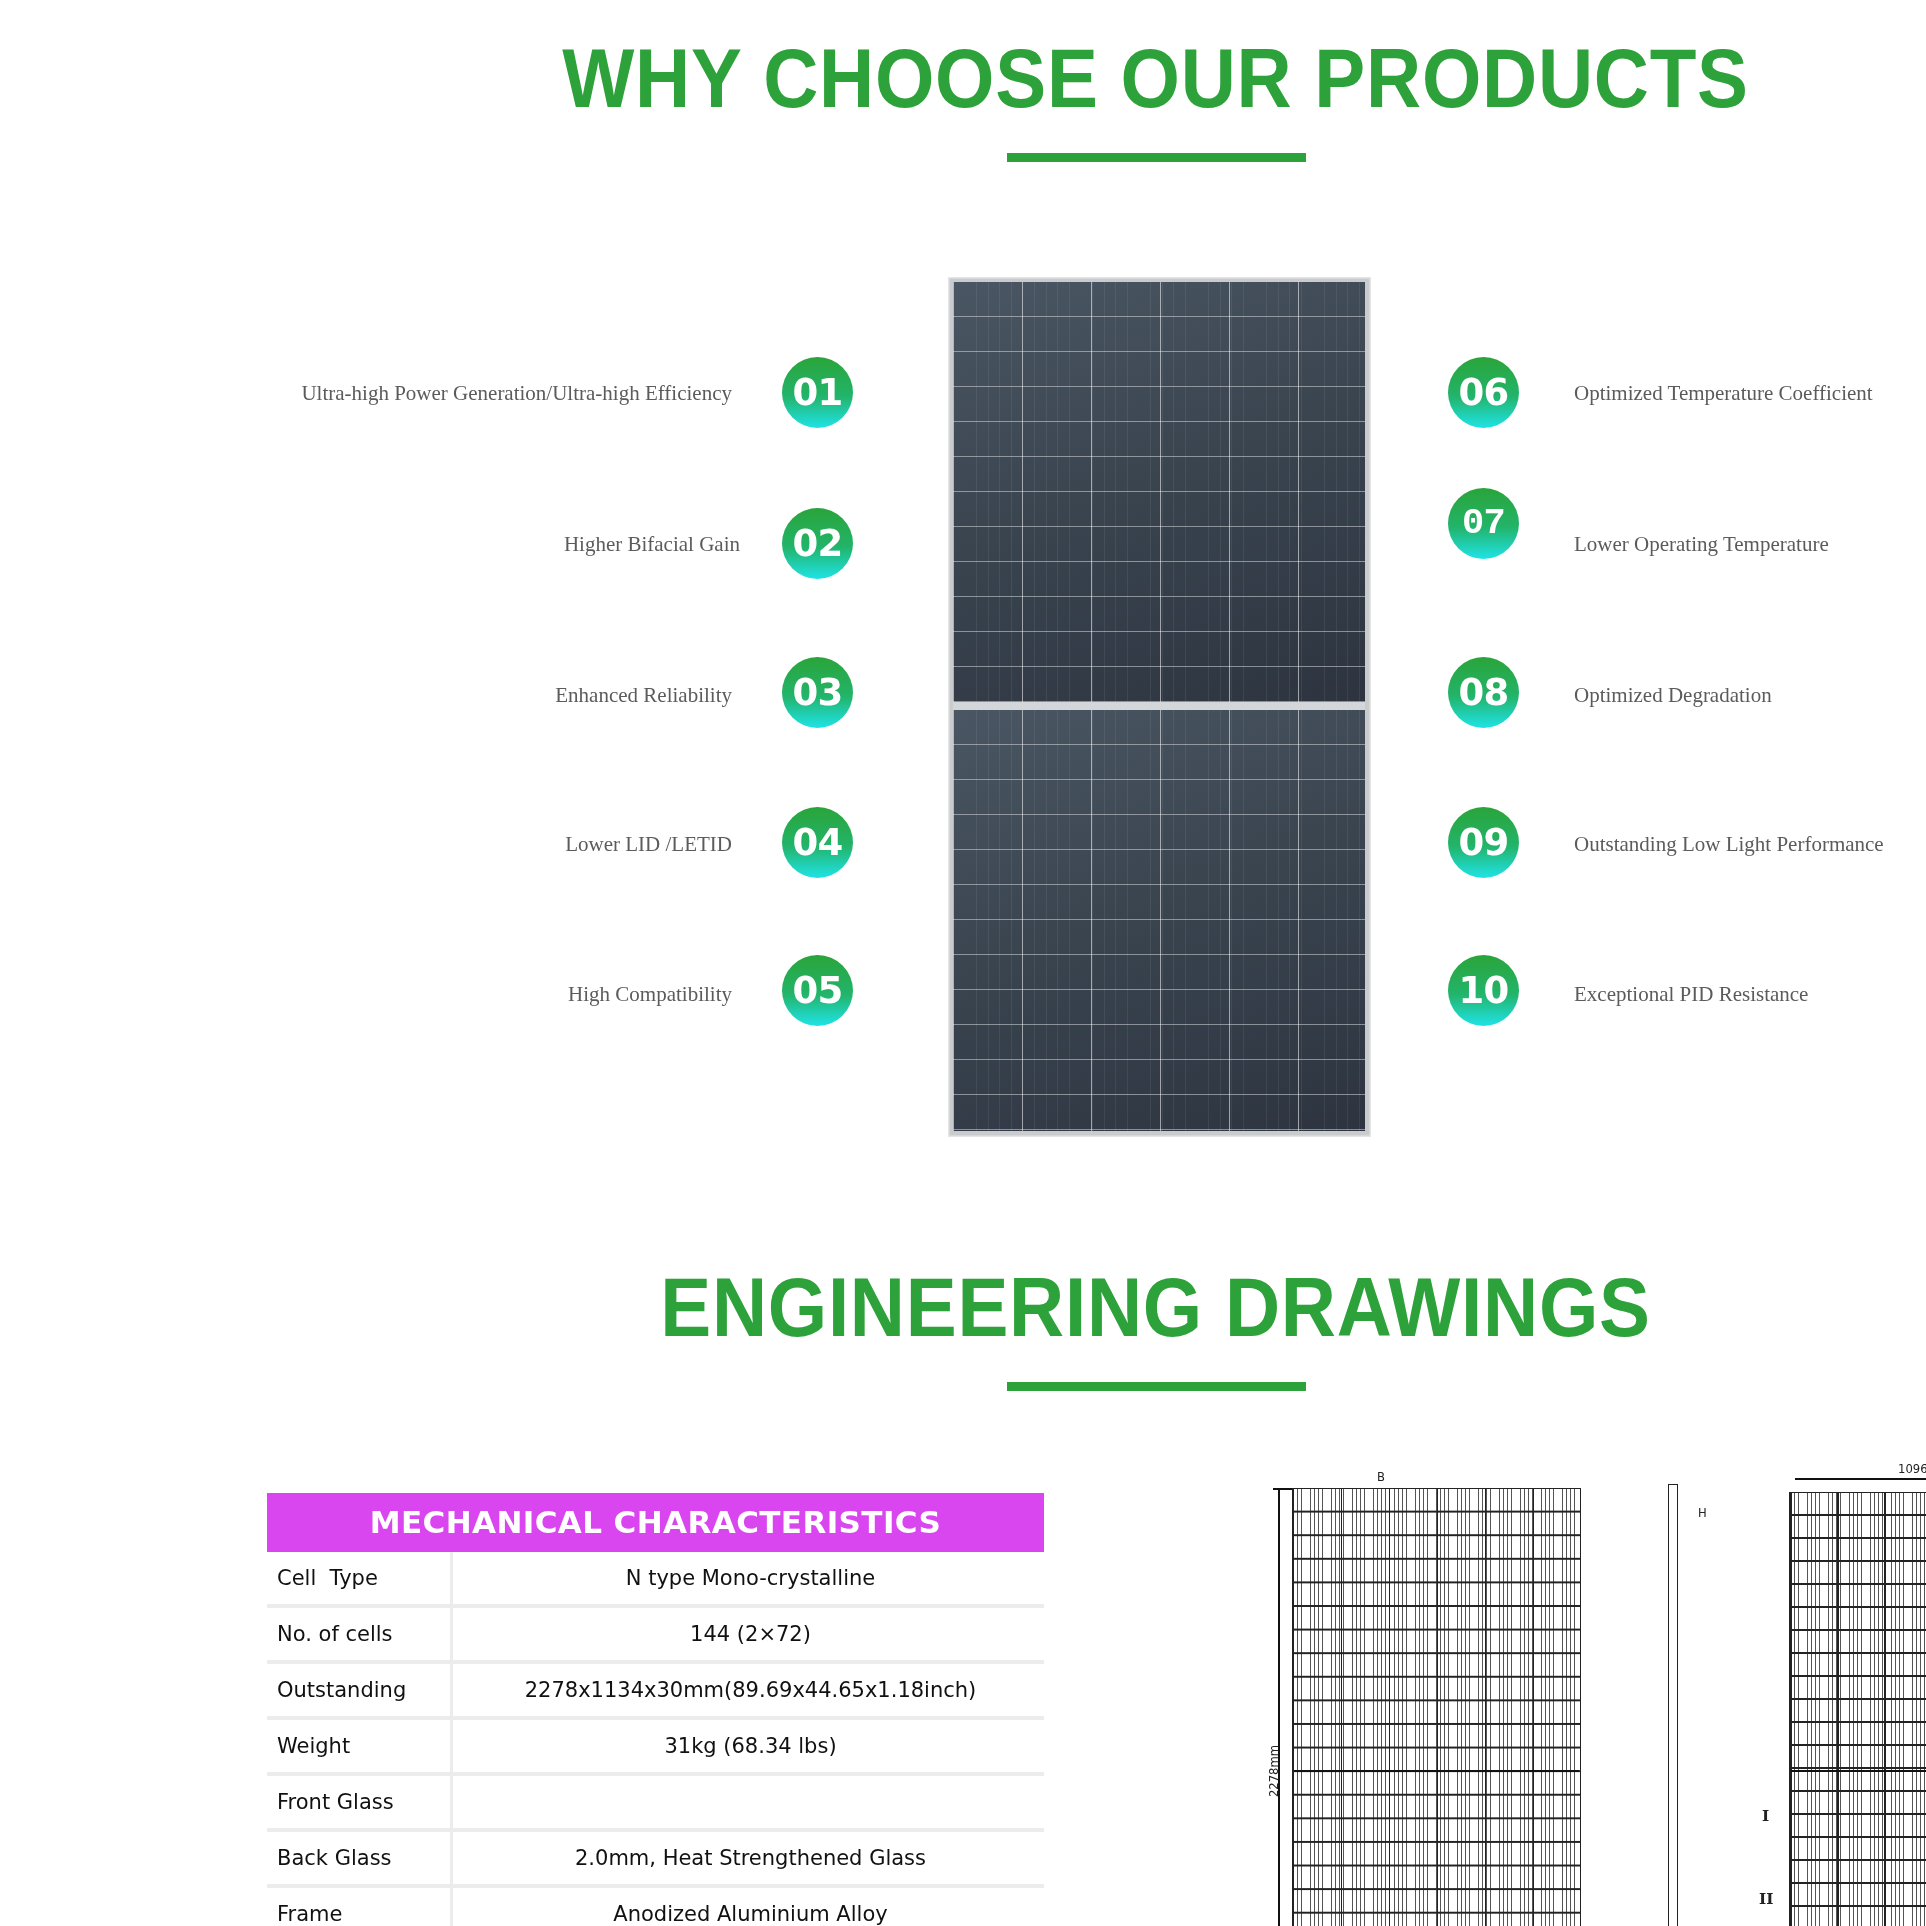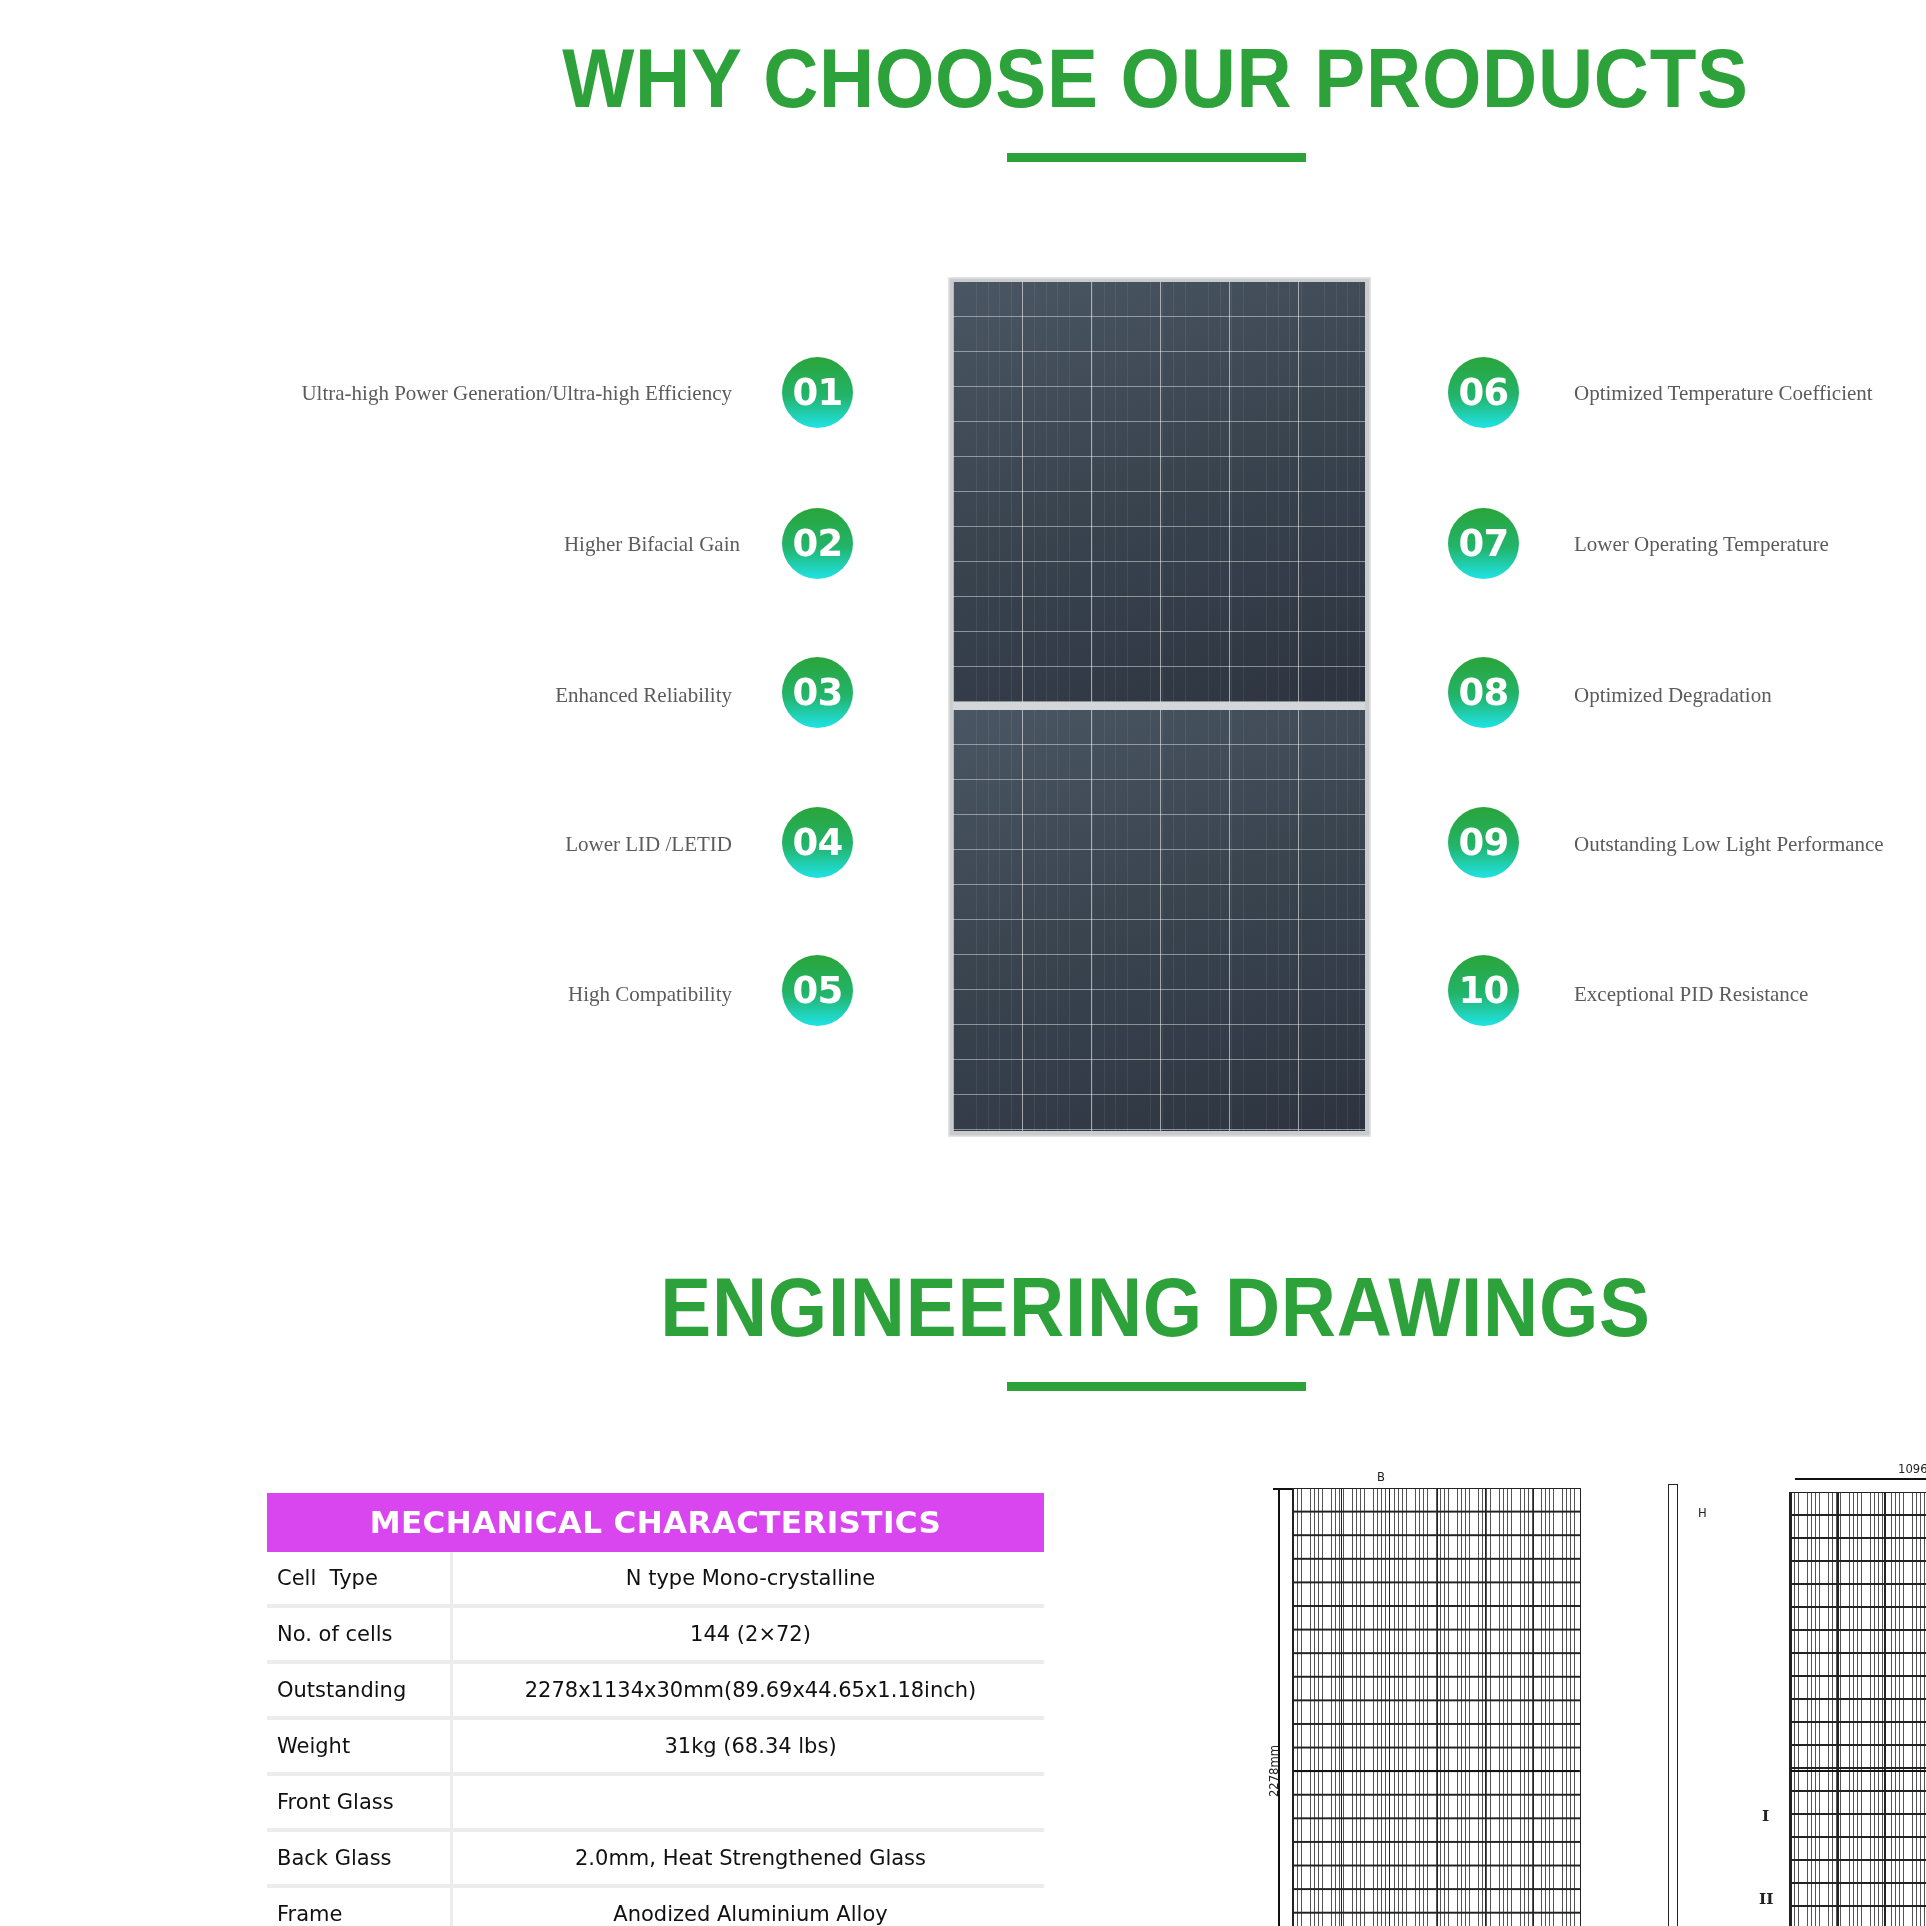--- a/index.html
+++ b/index.html
@@ -96,21 +96,21 @@
 <div class="panel">
   <div class="panel-half panel-top"></div>
   <div class="panel-bar"></div>
   <div class="panel-half panel-bottom"></div>
 </div>
 
 <div>
   <div class="badge" style="left:1448px; top:357px;">06</div>
   <div class="feat-label right" style="left:1574px; top:378px;">Optimized Temperature Coefficient</div>
 
-  <div class="badge" style="left:1448px; top:508px;">07</div>
+  <div class="badge" style="left:1448px; top:488px;font-family:Liberation Mono, monospace;">07</div>
   <div class="feat-label right" style="left:1574px; top:529px;">Lower Operating Temperature</div>
 
   <div class="badge" style="left:1448px; top:657px;">08</div>
   <div class="feat-label right" style="left:1574px; top:680px;">Optimized Degradation</div>
 
   <div class="badge" style="left:1448px; top:807px;">09</div>
   <div class="feat-label right" style="left:1574px; top:829px;">Outstanding Low Light Performance</div>
 
   <div class="badge" style="left:1448px; top:955px;">10</div>
   <div class="feat-label right" style="left:1574px; top:979px;">Exceptional PID Resistance</div>

